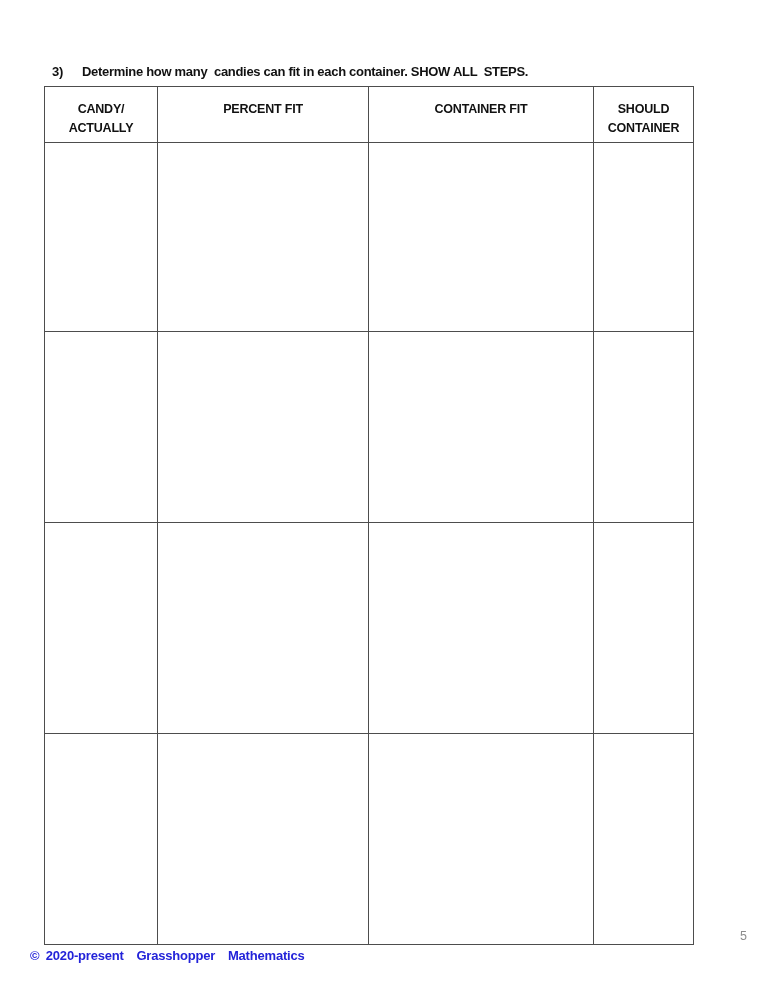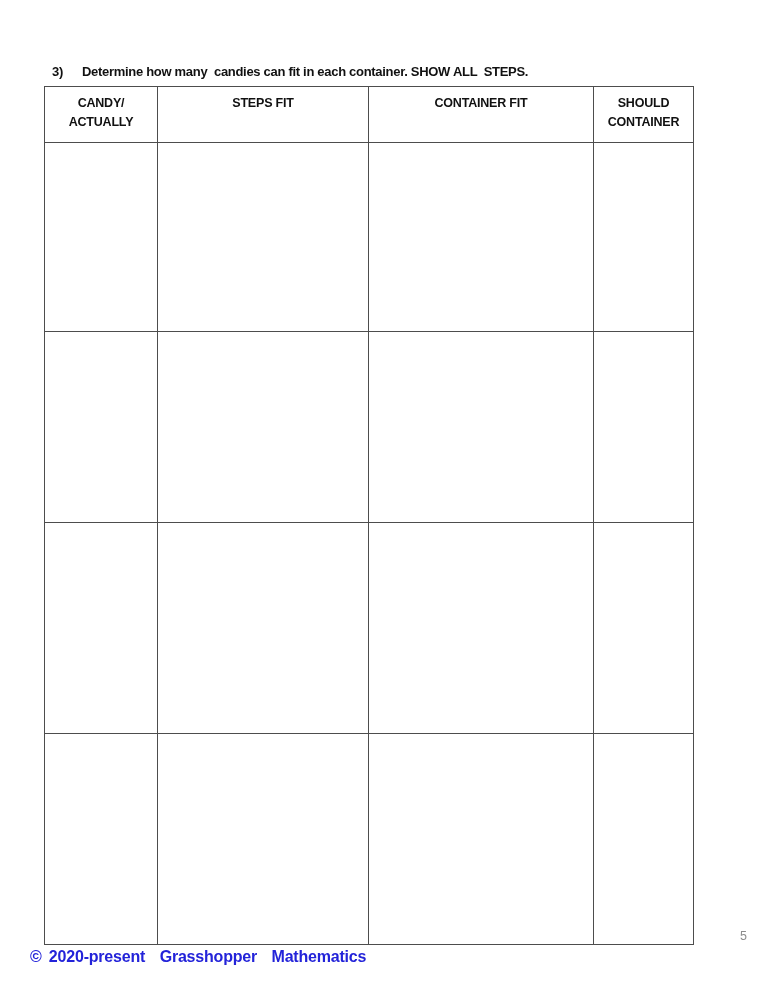--- a/index.html
+++ b/index.html
@@ -36,21 +36,21 @@
     table-layout: fixed;
   }
   .worksheet-table th,
   .worksheet-table td {
     border: 1px solid #4d4d4d;
     padding: 0;
     background: #ffffff;
   }
   .worksheet-table th {
     vertical-align: top;
-    padding-top: 7px;
+    padding-top: 13px;
     text-align: center;
     font-size: 12.5px;
     font-weight: bold;
     letter-spacing: -0.2px;
     line-height: 19px;
     color: #111111;
   }
   .col-1 { width: 113px; }
   .col-2 { width: 211px; }
   .col-3 { width: 225px; }
@@ -59,21 +59,21 @@
   tr.row-1 { height: 189px; }
   tr.row-2 { height: 191px; }
   tr.row-3 { height: 211px; }
   tr.row-4 { height: 211px; }
   .hline { display: block; }
   .footer {
     position: absolute;
     left: 30px;
     top: 948px;
     color: #2323d9;
-    font-size: 16px;
+    font-size: 13px;
     font-weight: bold;
     letter-spacing: -0.2px;
     word-spacing: 3px;
     white-space: pre;
   }
   .page-number {
     position: absolute;
     left: 740px;
     top: 929px;
     color: #8c8c8c;
@@ -98,21 +98,21 @@
       <col class="col-3">
       <col class="col-4">
     </colgroup>
     <thead>
       <tr class="header-row">
         <th>
           <span class="hline">CANDY/</span>
           <span class="hline">ACTUALLY</span>
         </th>
         <th>
-          <span class="hline">STEPS FIT</span>
+          <span class="hline">PERCENT FIT</span>
           <span class="hline"></span>
         </th>
         <th>
           <span class="hline">CONTAINER FIT</span>
           <span class="hline"></span>
         </th>
         <th>
           <span class="hline">SHOULD</span>
           <span class="hline">CONTAINER</span>
         </th>

